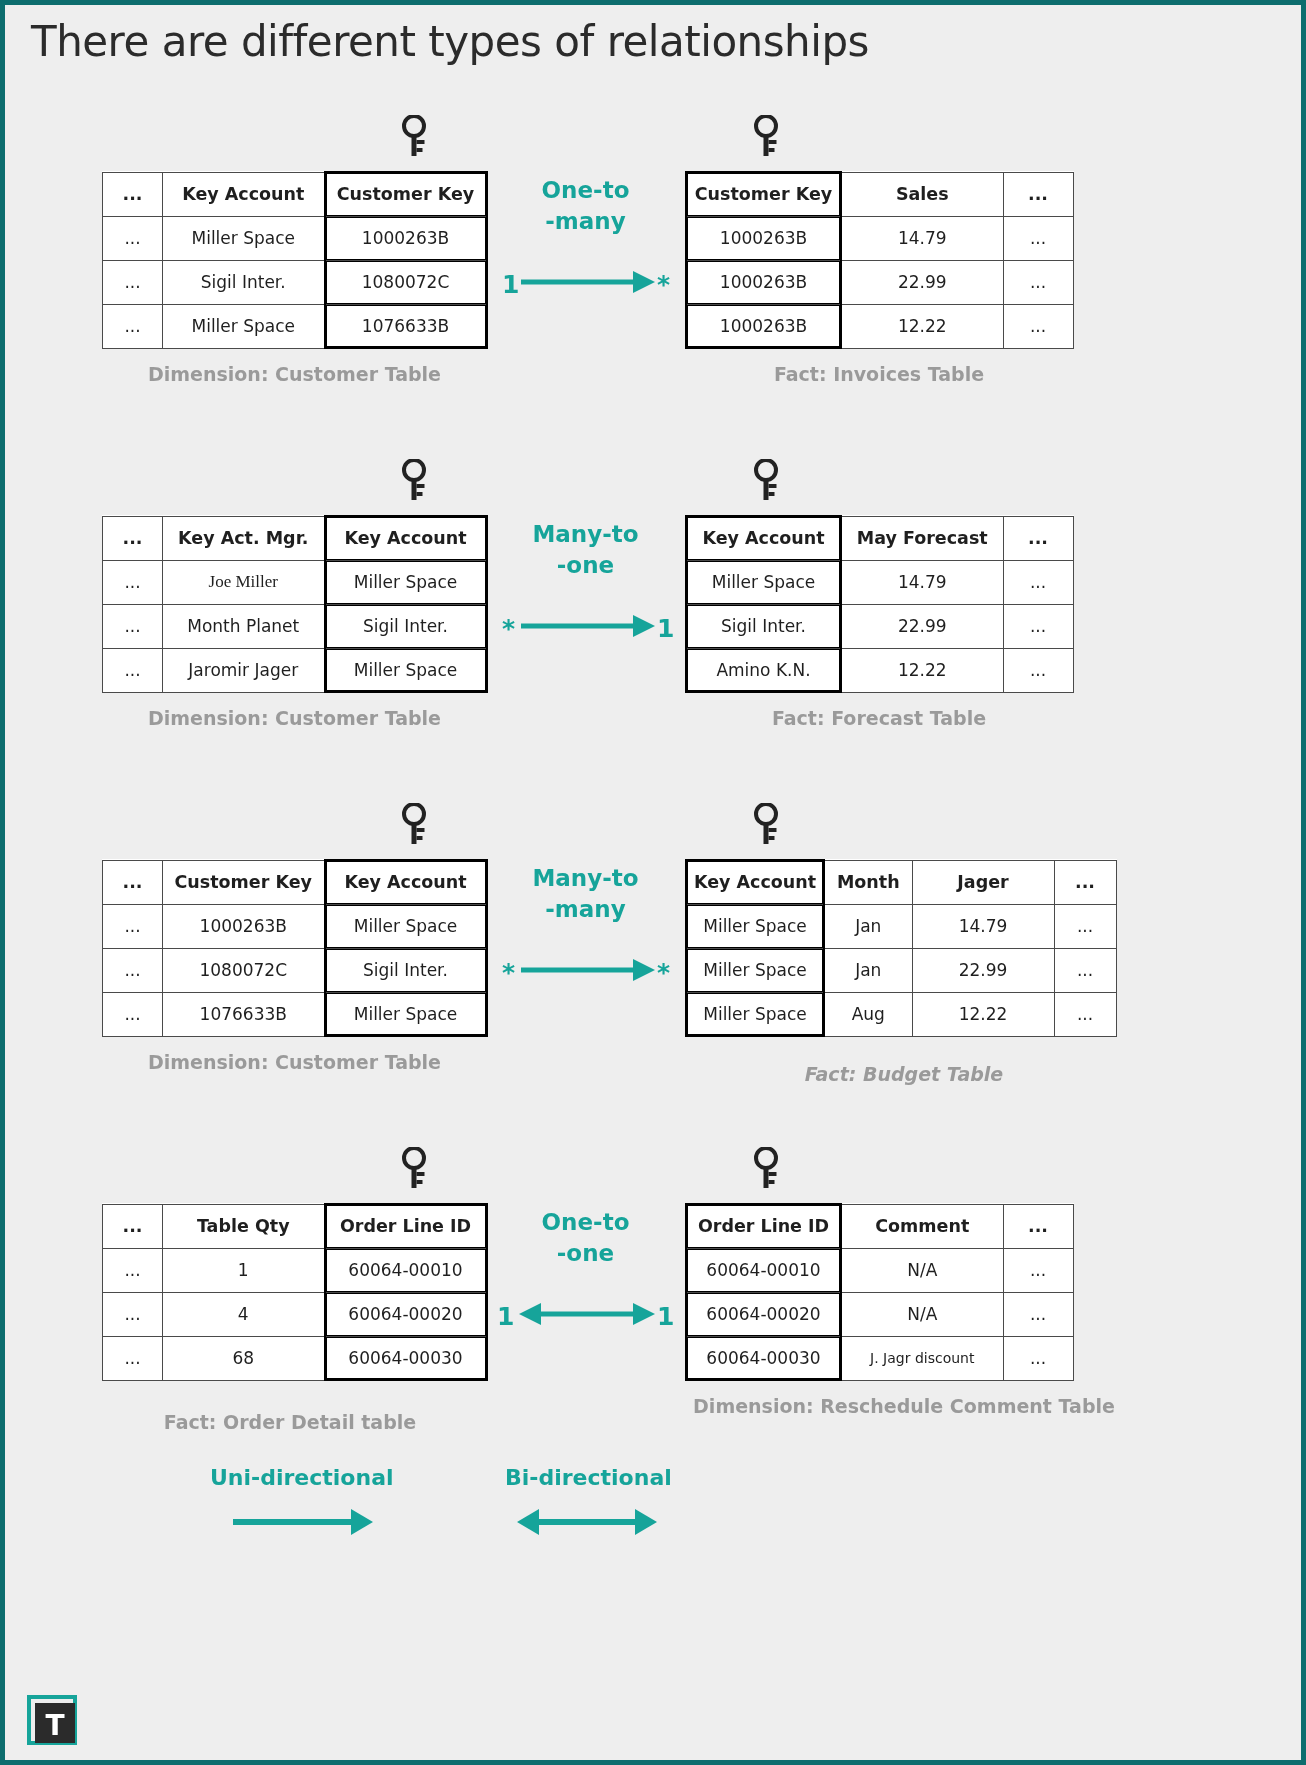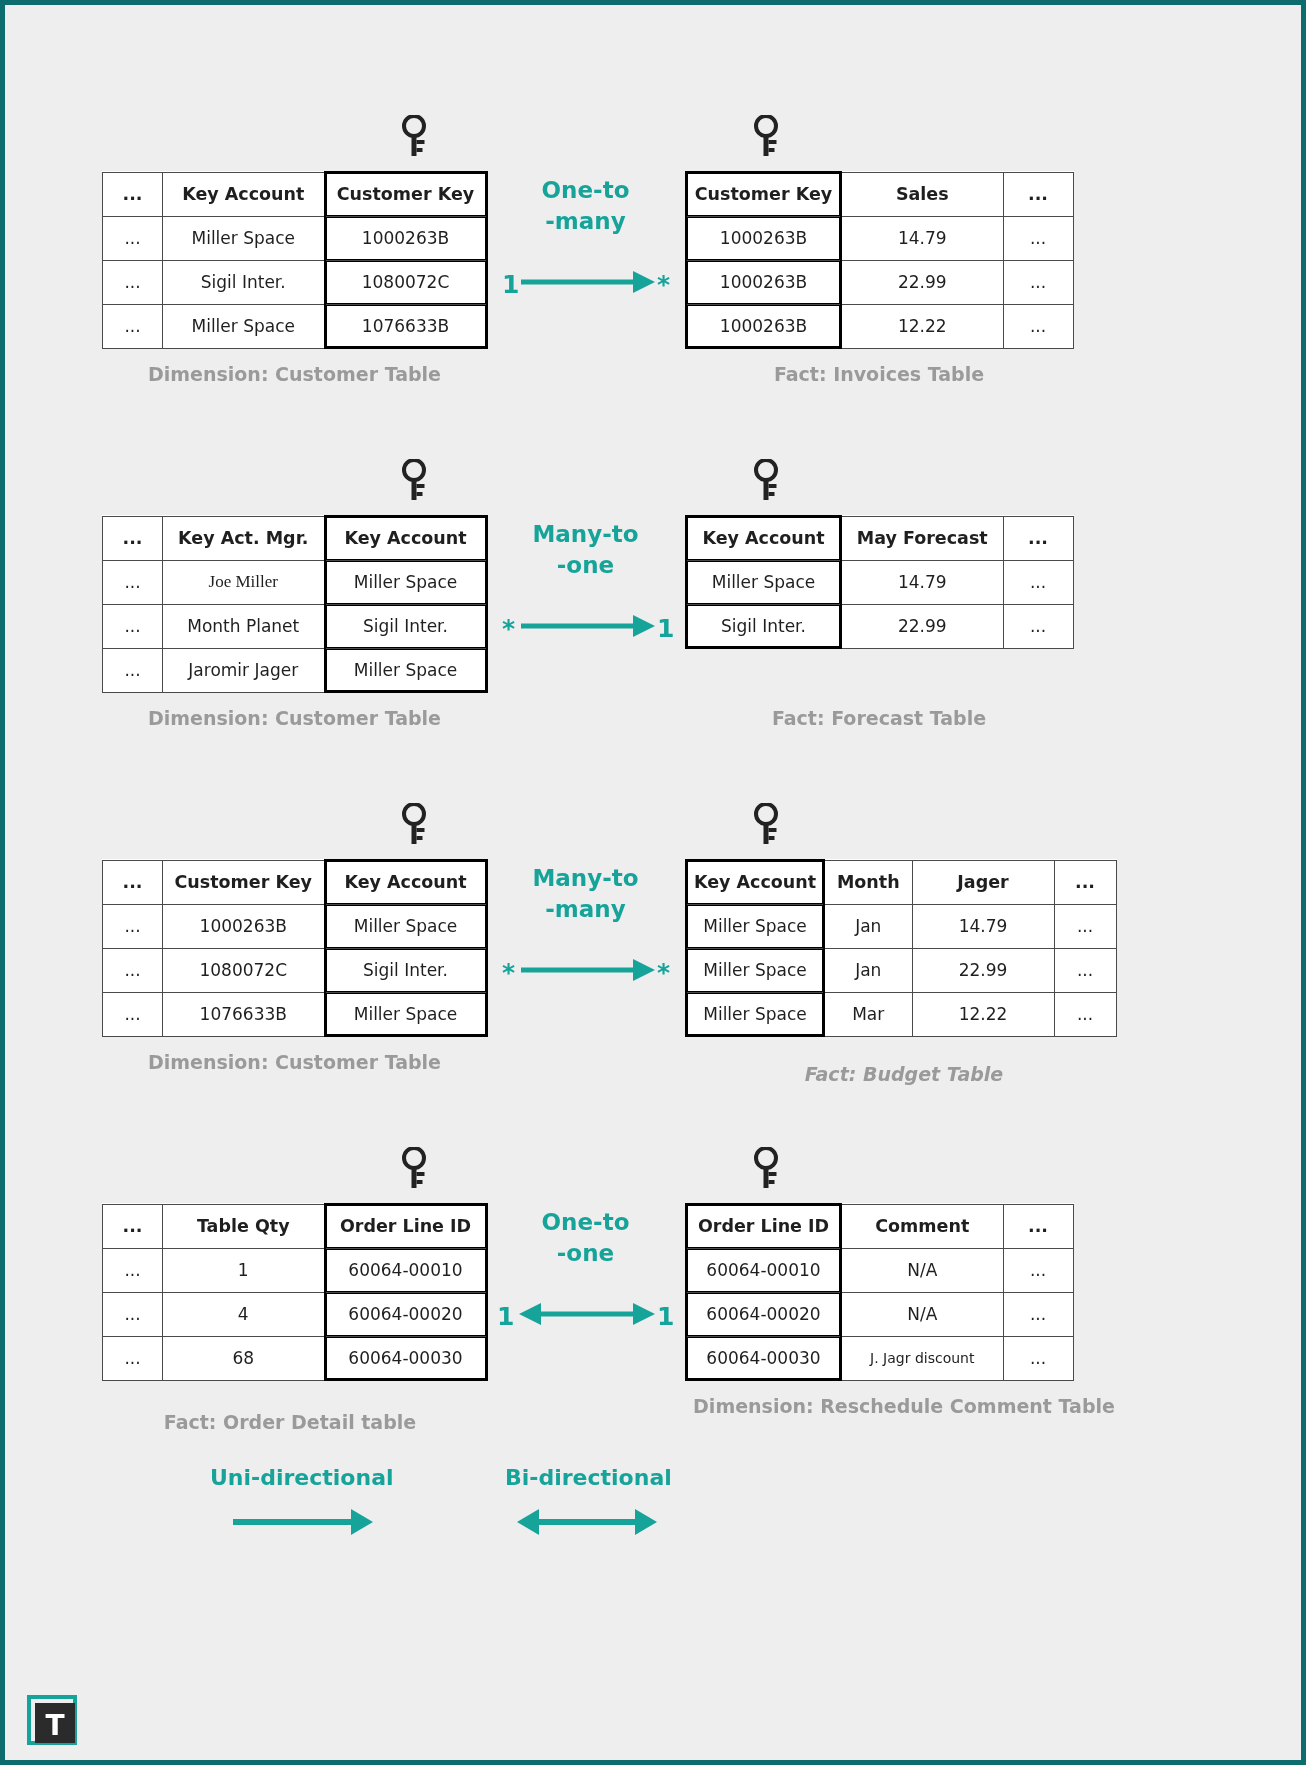--- a/index.html
+++ b/index.html
@@ -124,20 +124,21 @@
     top: 1690px;
     width: 56px;
     height: 56px;
   }
 </style>
 </head>
 <body>
 
 <div class="page">
 
+  <div class="title">There are different types of relationships</div>
 
   <div class="block" style="top:110px;">
 
     <div class="keyicon" style="left:396px; top:0;">
       <svg viewBox="0 0 26 42" width="26" height="42">
           <circle cx="13" cy="11" r="10" fill="none" stroke="#222" stroke-width="4"></circle>
           <rect x="10.5" y="19" width="5" height="22" fill="#222"></rect>
           <rect x="15.5" y="25" width="8" height="4" fill="#222"></rect>
           <rect x="15.5" y="33" width="6" height="4" fill="#222"></rect>
         </svg>
@@ -274,20 +275,25 @@
             <tr>
               <td class="keycol" style="width: 155px;">Miller Space</td>
               <td style="width: 162px;">14.79</td>
               <td style="width: 70px;">...</td>
             </tr>
             <tr>
               <td class="keycol" style="width: 155px;">Sigil Inter.</td>
               <td style="width: 162px;">22.99</td>
               <td style="width: 70px;">...</td>
             </tr>
+            <tr>
+              <td class="keycol" style="width: 155px;">Amino K.N.</td>
+              <td style="width: 162px;">12.22</td>
+              <td style="width: 70px;">...</td>
+            </tr>
           </tbody>
       </table>
     </div>
 
     <div class="caption" style="left:97px; top:248px; width:385px;">Dimension: Customer Table</div>
     <div class="caption" style="left:680px; top:248px; width:388px;">Fact: Forecast Table</div>
 
     <div class="rel-label" style="left:498px; top:60px; width:165px;">Many-to
 -one</div>
     <div class="card" style="left:497px; top:155px;">*</div>
@@ -360,21 +366,21 @@
               <td style="width: 62px;">...</td>
             </tr>
             <tr>
               <td class="keycol" style="width: 138px;">Miller Space</td>
               <td style="width: 88px;">Jan</td>
               <td style="width: 142px;">22.99</td>
               <td style="width: 62px;">...</td>
             </tr>
             <tr>
               <td class="keycol" style="width: 138px;">Miller Space</td>
-              <td style="width: 88px;">Mar</td>
+              <td style="width: 88px;">Aug</td>
               <td style="width: 142px;">12.22</td>
               <td style="width: 62px;">...</td>
             </tr>
           </tbody>
       </table>
     </div>
 
     <div class="caption" style="left:97px; top:248px; width:385px;">Dimension: Customer Table</div>
     <div class="caption" style="left:680px; top:260px; width:438px;font-style:italic;">Fact: Budget Table</div>
 

